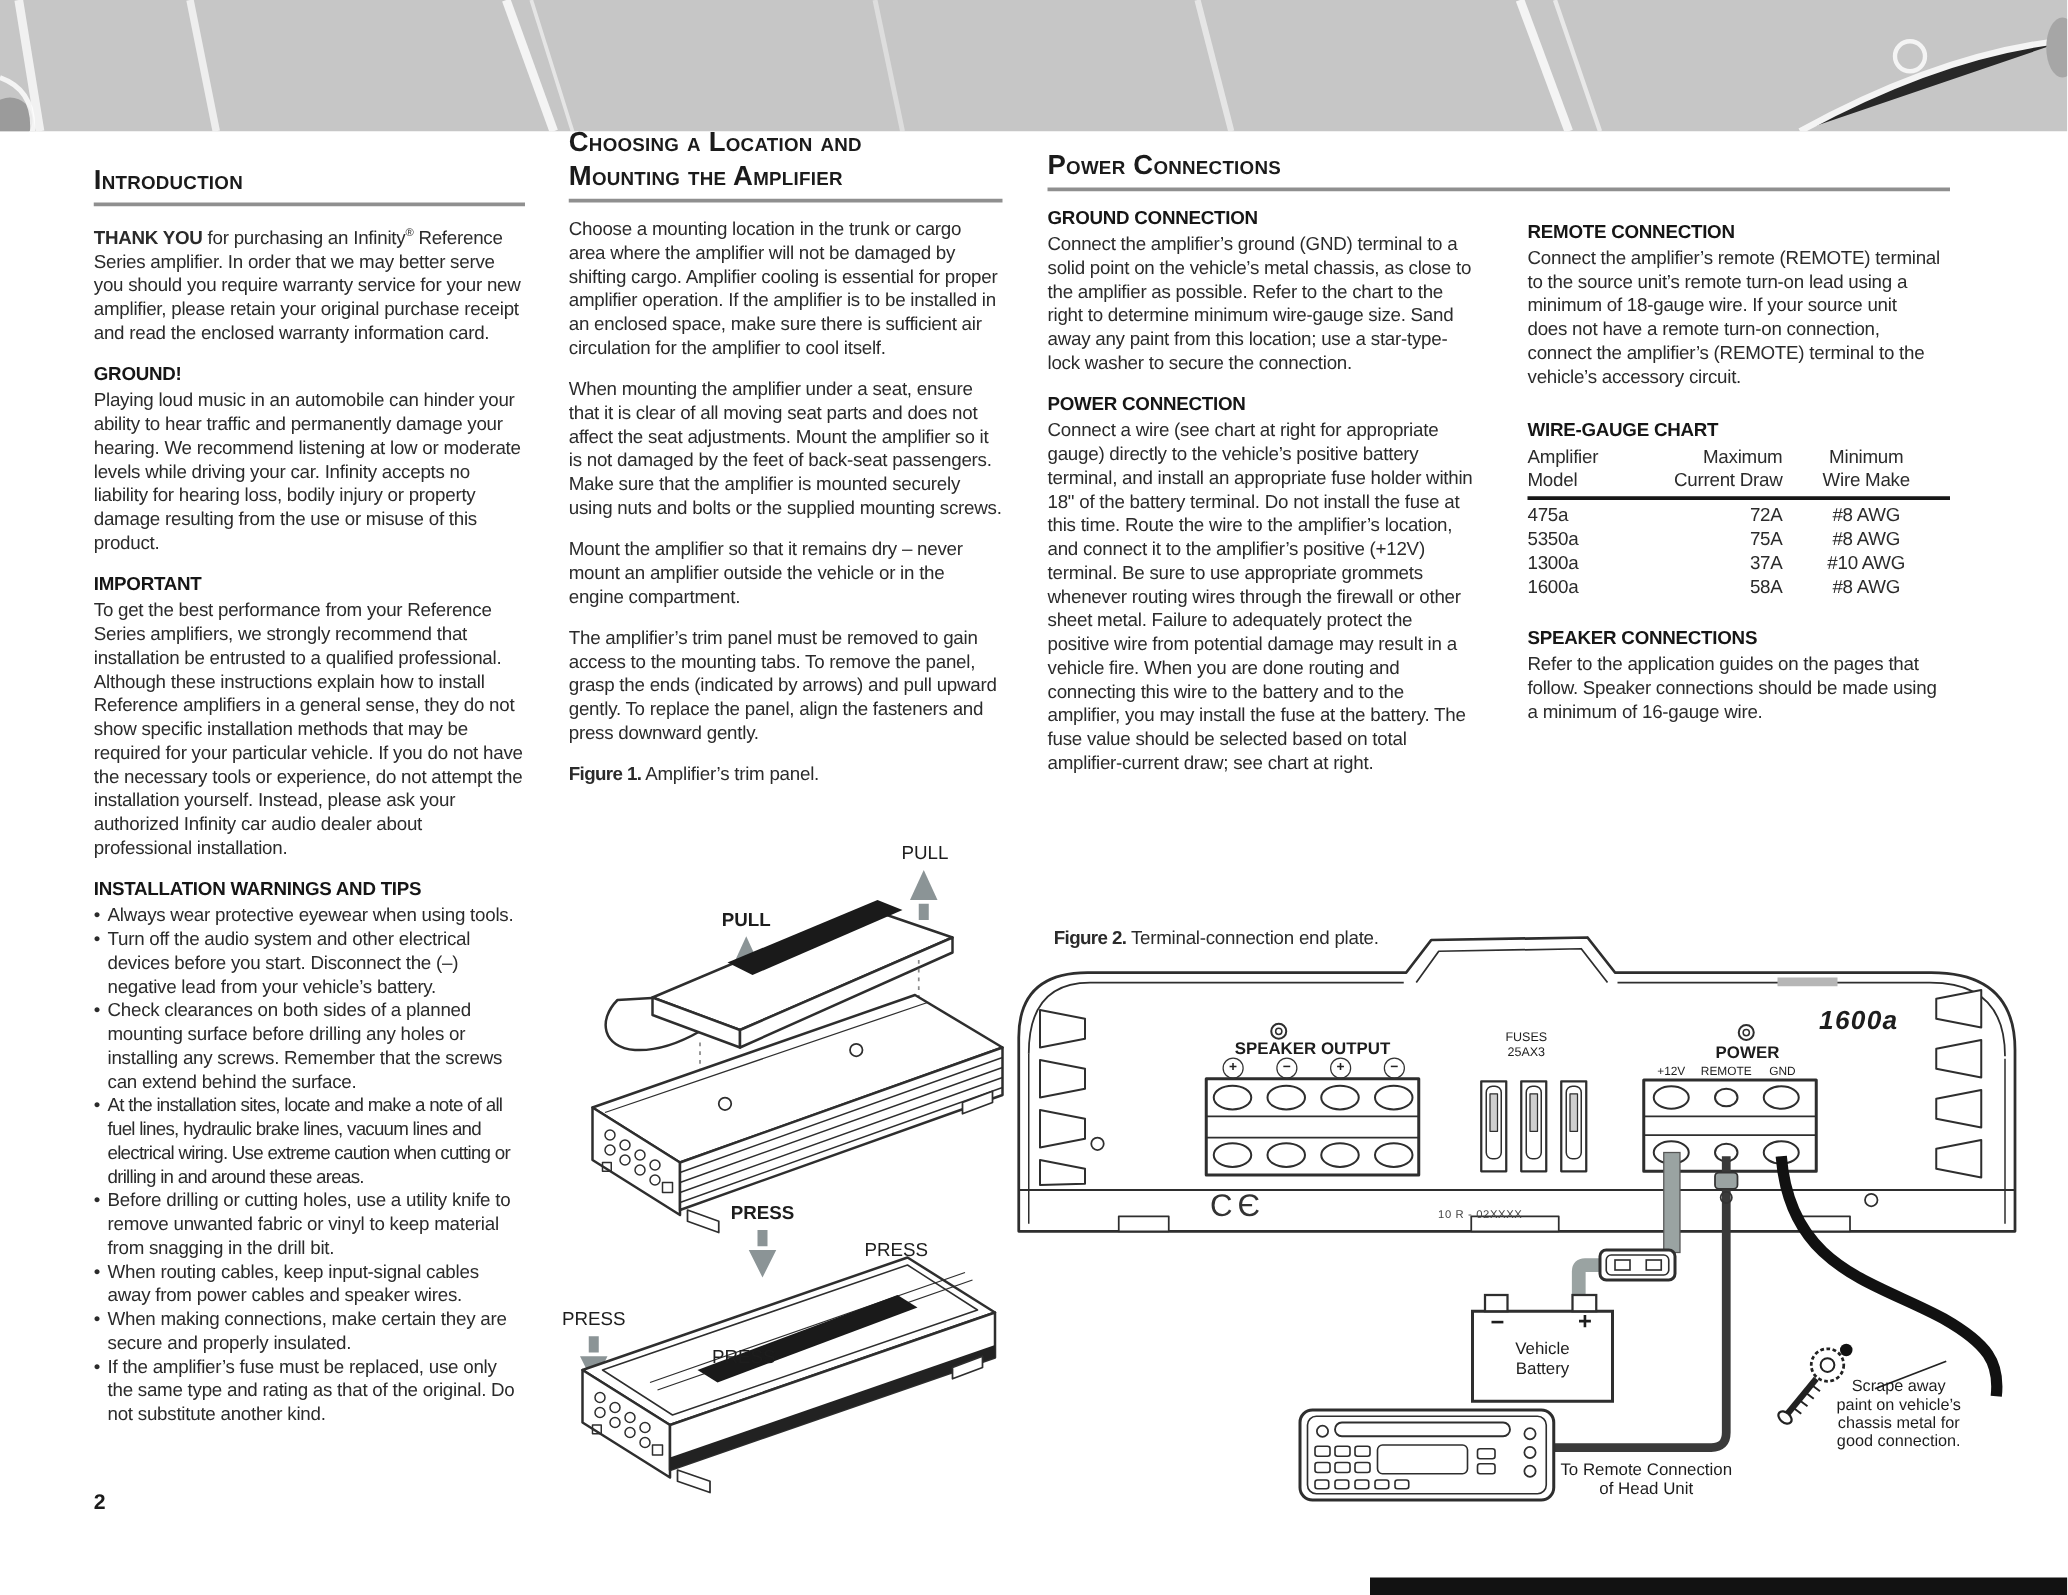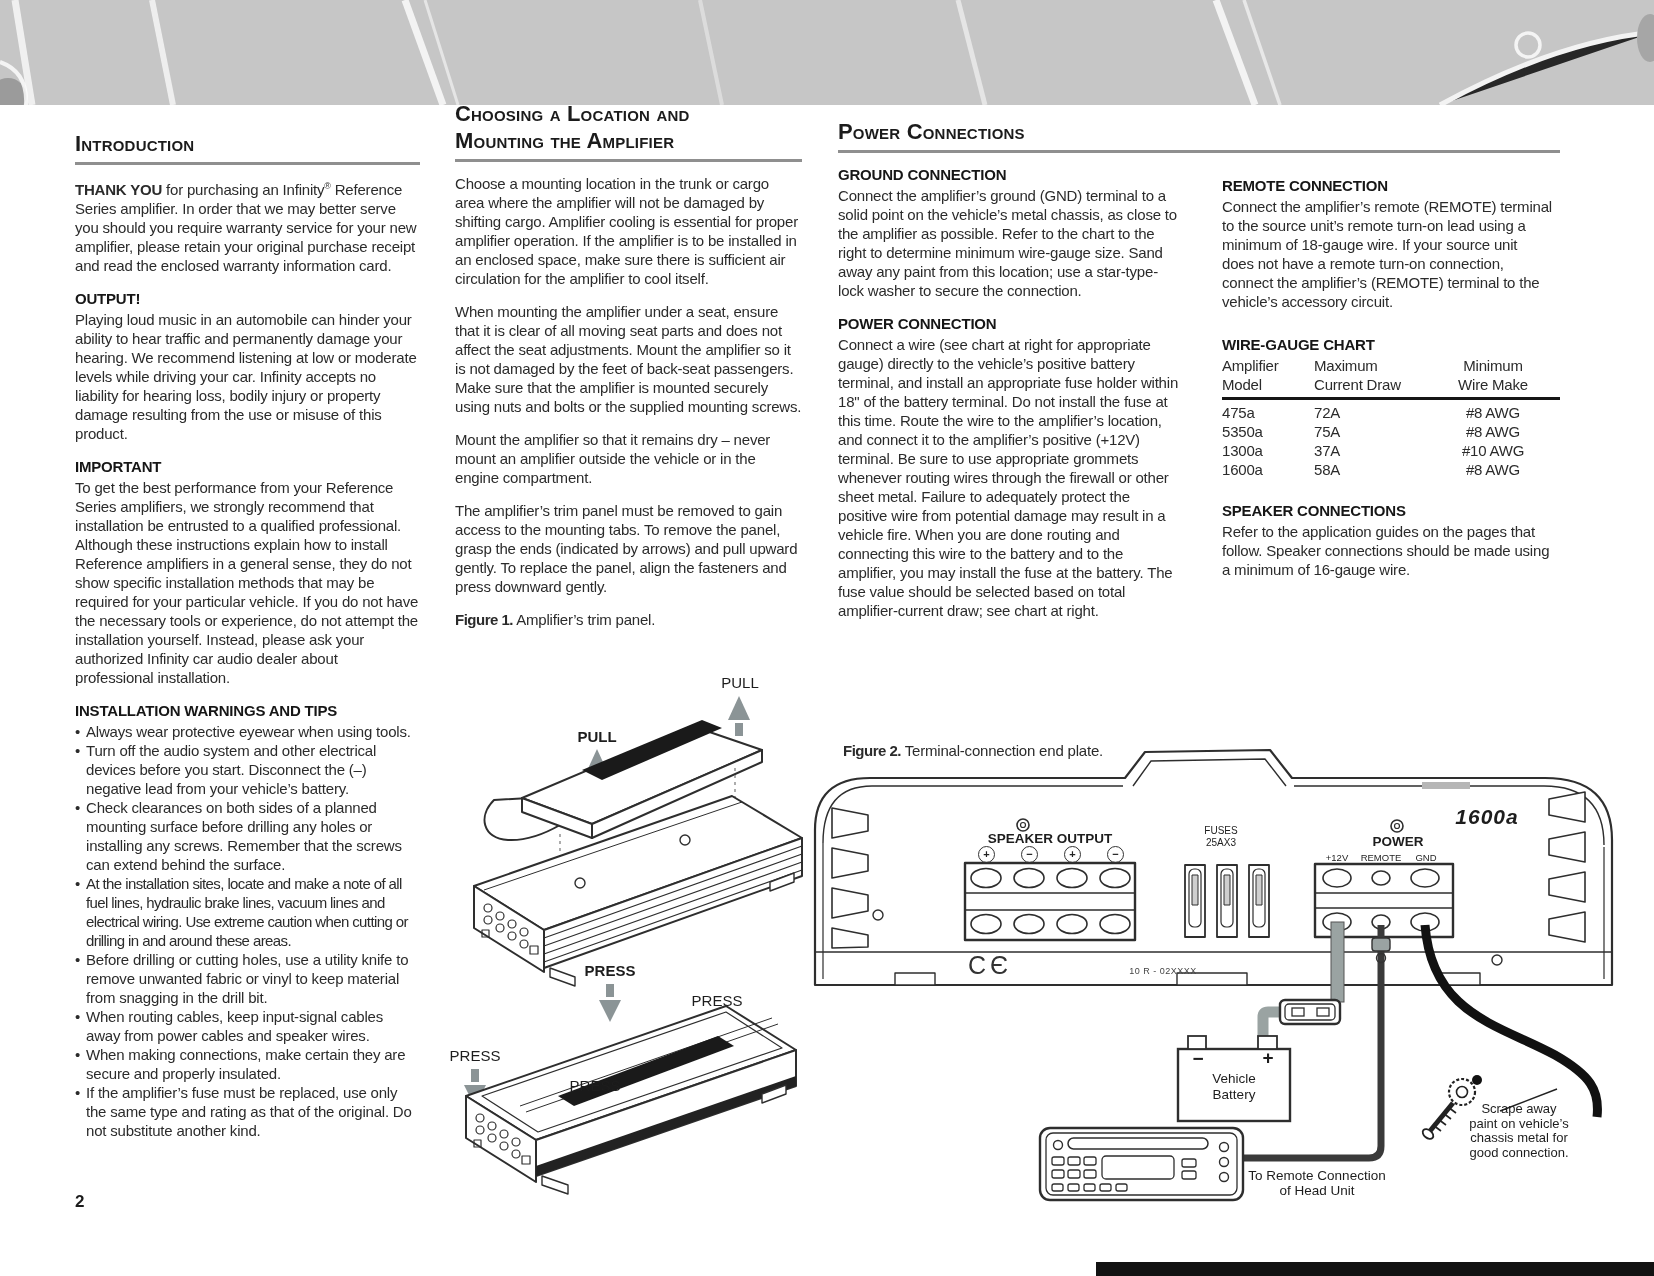--- a/index.html
+++ b/index.html
@@ -16,21 +16,21 @@
   p{margin:0 0 14px;}
   .b{font-weight:700;}
   sup{font-size:9px;}
   ul.tips{list-style:none;margin:2px 0 0;padding:0;}
   ul.tips li{position:relative;padding-left:11px;}
   ul.tips li::before{content:"\2022";position:absolute;left:0;top:0;}
   .cond{letter-spacing:-0.6px;}
   .pagenum{position:absolute;left:75px;top:1192px;font-size:17px;font-weight:700;color:#1b1b1b;}
   
   .wgchart{display:grid;grid-template-columns:92px 112px 134px;font-size:15px;line-height:19px;}
-  .wg-c{text-align:left;}
+  .wg-c{text-align:right;}
   .wg-r{text-align:center;}
   .thickrule{grid-column:1/4;border-top:3px solid #161616;margin:3px 0 3px;}
   
   .fig{position:absolute;}
   .fig svg{position:absolute;left:0;top:0;}
   .flab{position:absolute;font-weight:700;font-size:15px;letter-spacing:0;color:#1d1d1d;text-align:center;}
   .flab.reg{font-weight:400;}
   .caption{position:absolute;font-size:15px;letter-spacing:-0.2px;color:#2b2b2b;text-align:right;}
   .smlab{position:absolute;text-align:center;color:#1d1d1d;}
   .pol{position:absolute;width:15px;height:15px;border:1.6px solid #333;border-radius:50%;
@@ -58,21 +58,21 @@
       <circle cx="8" cy="96" r="18" fill="#9b9b9b"></circle>
       <path d="M0,62 Q28,72 26,105" stroke="#ffffff" stroke-width="4" fill="none" opacity=".8"></path>
       <ellipse cx="1650" cy="38" rx="13" ry="24" fill="#a6a6a6"></ellipse>
     </svg>
   </div>
 
   <div class="col" style="left:75px;top:130px;width:345px;">
     <h1 class="sect">Introduction</h1>
     <hr class="rule">
     <p><span class="b">THANK YOU</span><span> for purchasing an Infinity</span><sup>®</sup><span> Reference Series amplifier. In order that we may better serve you should you require warranty service for your new amplifier, please retain your original purchase receipt and read the enclosed warranty information card.</span></p>
-    <h2 class="sub">OUTPUT!</h2>
+    <h2 class="sub">GROUND!</h2>
     <p>Playing loud music in an automobile can hinder your ability to hear traffic and permanently damage your hearing. We recommend listening at low or moderate levels while driving your car. Infinity accepts no liability for hearing loss, bodily injury or property damage resulting from the use or misuse of this product.</p>
     <h2 class="sub">IMPORTANT</h2>
     <p>To get the best performance from your Reference Series amplifiers, we strongly recommend that installation be entrusted to a qualified professional. Although these instructions explain how to install Reference amplifiers in a general sense, they do not show specific installation methods that may be required for your particular vehicle. If you do not have the necessary tools or experience, do not attempt the installation yourself. Instead, please ask your authorized Infinity car audio dealer about professional installation.</p>
     <h2 class="sub" style="">INSTALLATION WARNINGS AND TIPS</h2>
     <ul class="tips">
       <li>Always wear protective eyewear when using tools.</li>
       <li>Turn off the audio system and other electrical devices before you start. Disconnect the (–) negative lead from your vehicle’s battery.</li>
       <li>Check clearances on both sides of a planned mounting surface before drilling any holes or installing any screws. Remember that the screws can extend behind the surface.</li>
       <li class="cond">At the installation sites, locate and make a note of all fuel lines, hydraulic brake lines, vacuum lines and electrical wiring. Use extreme caution when cutting or drilling in and around these areas.</li>
       <li>Before drilling or cutting holes, use a utility knife to remove unwanted fabric or vinyl to keep material from snagging in the drill bit.</li>
@@ -356,21 +356,21 @@
     <div class="smlab" style="left:385px;top:100px;width:72px;font-size:10px;line-height:12px;">
       <div>FUSES</div>
         <div>25AX3</div>
     </div>
     <div class="smlab" style="left:560px;top:109px;width:76px;font-weight:700;font-size:13.5px;">POWER</div>
     <div class="smlab" style="left:512px;top:127px;width:50px;font-size:9.5px;">+12V</div>
     <div class="smlab" style="left:553px;top:127px;width:56px;font-size:9.5px;">REMOTE</div>
     <div class="smlab" style="left:602px;top:127px;width:48px;font-size:9.5px;">GND</div>
     <div class="smlab" style="left:642px;top:80px;width:90px;font-size:21px;font-weight:700;font-style:italic;letter-spacing:1px;">1600a</div>
     <div class="smlab" style="left:160px;top:226px;width:60px;font-size:25px;letter-spacing:4px;color:#333;">CЄ</div>
-    <div class="smlab" style="left:308px;top:241px;width:110px;font-size:9px;letter-spacing:.5px;color:#444;text-align:center;">10 R - 02XXXX</div>
+    <div class="smlab" style="left:308px;top:241px;width:110px;font-size:9px;letter-spacing:.5px;color:#444;text-align:right;">10 R - 02XXXX</div>
     <div class="smlab" style="left:378px;top:346px;width:112px;font-size:13.5px;line-height:16px;">
       <div>Vehicle</div>
         <div>Battery</div>
     </div>
     <div class="smlab" style="left:388px;top:323px;width:20px;font-size:19px;font-weight:700;">−</div>
     <div class="smlab" style="left:458px;top:322px;width:20px;font-size:19px;font-weight:700;">+</div>
     <div class="smlab" style="left:432px;top:443px;width:170px;font-size:13.5px;line-height:15px;">
       <div>To Remote Connection</div>
         <div>of Head Unit</div>
     </div>

